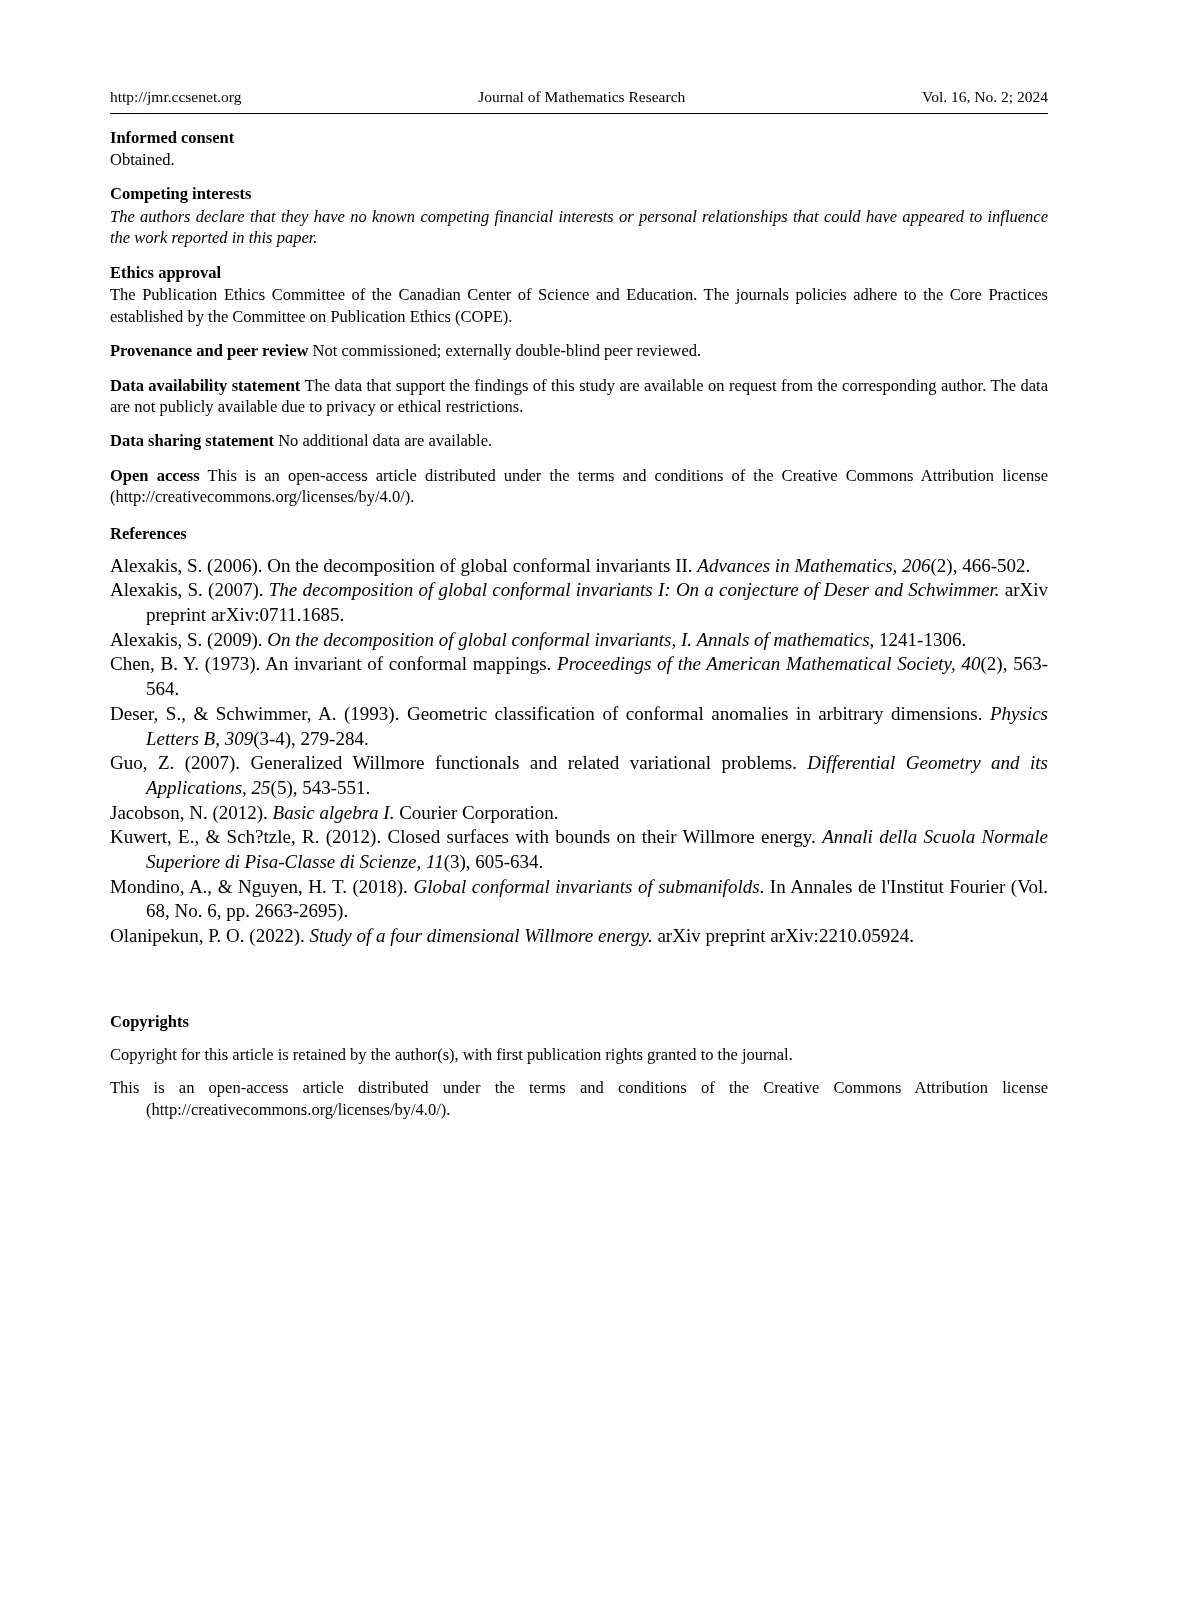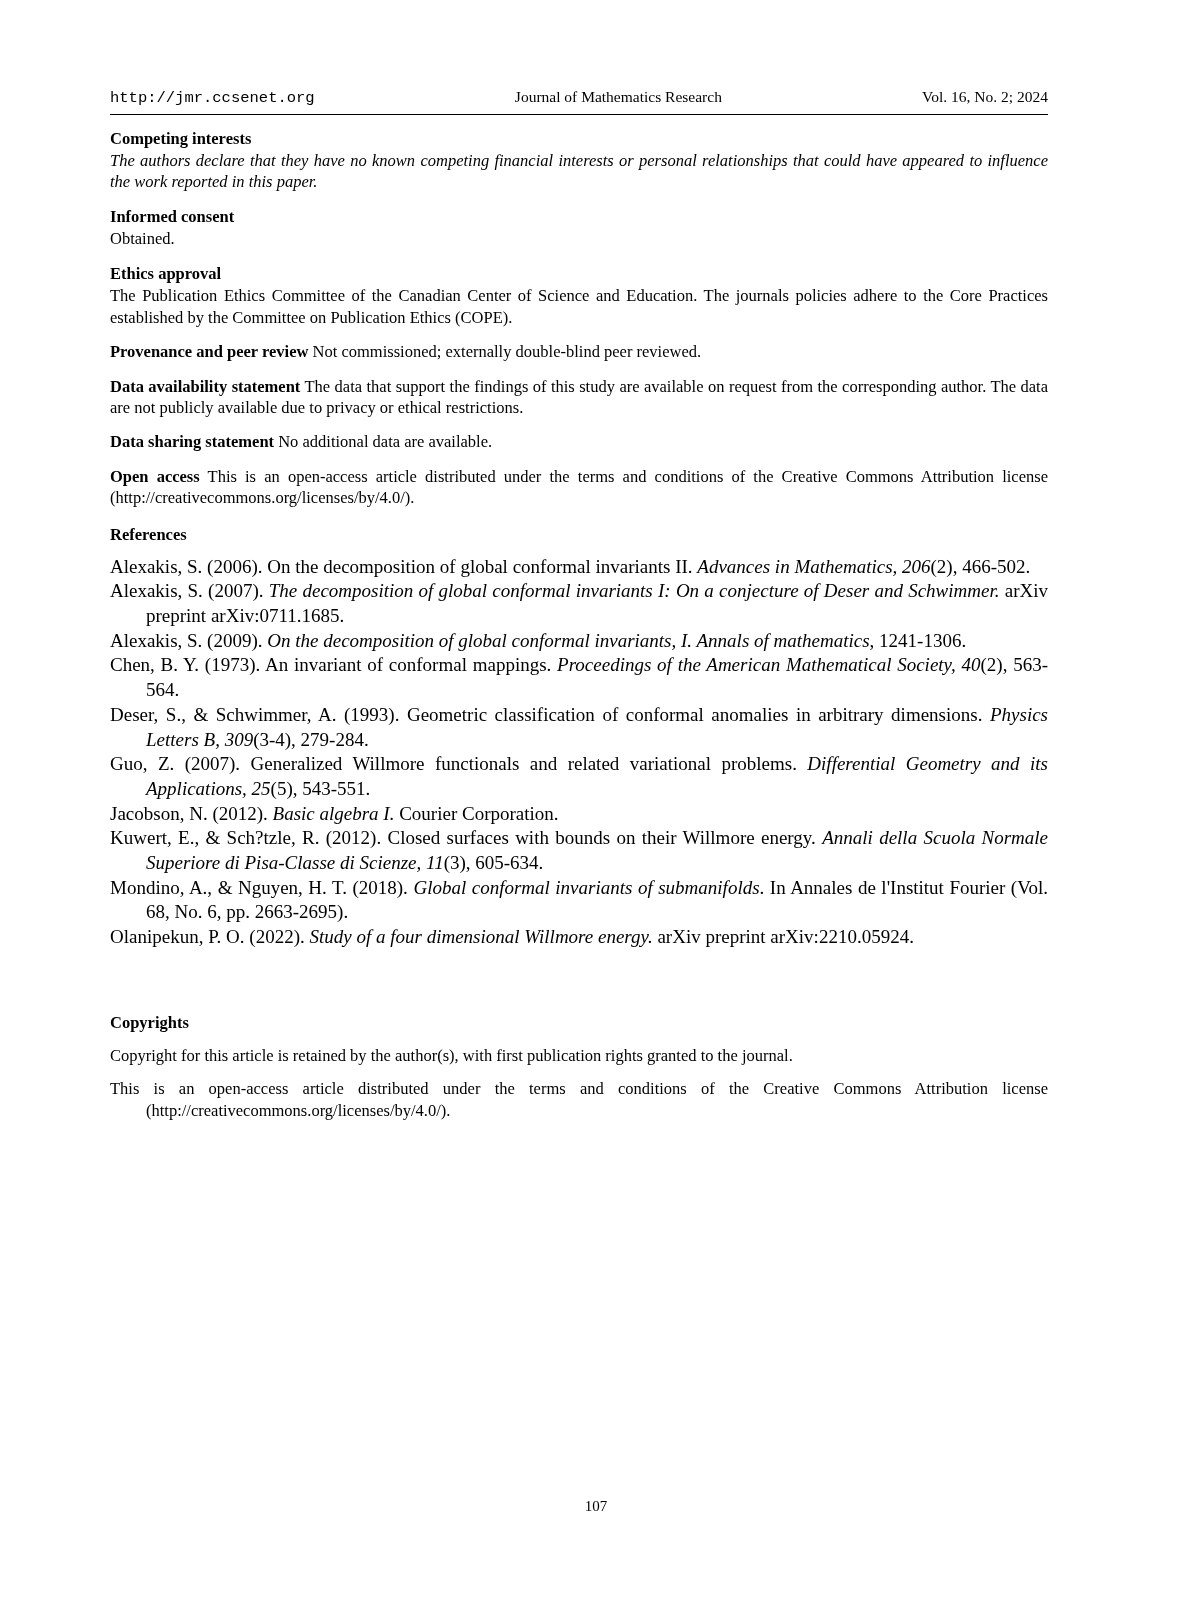--- a/index.html
+++ b/index.html
@@ -32,21 +32,21 @@
   
   .runhead {
     display: flex;
     align-items: baseline;
     font-size: 15.5px;
     line-height: 1.2;
     padding-bottom: 6px;
     border-bottom: 1.6px solid #000;
     margin-bottom: 0;
   }
-  .runhead .rh-left   { flex: 0 0 auto; text-align: right; font-family: Liberation Mono, monospace; }
+  .runhead .rh-left   { flex: 0 0 auto; text-align: right; }
   .runhead .rh-center { flex: 1 1 auto; text-align: center; }
   .runhead .rh-right  { flex: 0 0 auto; text-align: right; }
 
   
   .block { margin-top: 13px; }
   .heading {
     font-weight: bold;
     font-size: 16.5px;
     line-height: 1.3;
     margin-bottom: 1px;
@@ -119,27 +119,27 @@
 <div class="page">
   <div class="content">
 
     <div class="runhead">
       <span class="rh-left">http://jmr.ccsenet.org</span>
       <span class="rh-center">Journal of Mathematics Research</span>
       <span class="rh-right">Vol. 16, No. 2; 2024</span>
     </div>
 
     <div class="block">
-      <div class="heading">Competing interests</div>
-      <div class="body-text italic">The authors declare that they have no known competing financial interests or personal relationships that could have appeared to influence the work reported in this paper.</div>
+      <div class="heading">Informed consent</div>
+      <div class="body-text">Obtained.</div>
     </div>
 
     <div class="block">
-      <div class="heading">Informed consent</div>
-      <div class="body-text">Obtained.</div>
+      <div class="heading">Competing interests</div>
+      <div class="body-text italic">The authors declare that they have no known competing financial interests or personal relationships that could have appeared to influence the work reported in this paper.</div>
     </div>
 
     <div class="block">
       <div class="heading">Ethics approval</div>
       <div class="body-text">The Publication Ethics Committee of the Canadian Center of Science and Education. The journals policies adhere to the Core Practices established by the Committee on Publication Ethics (COPE).</div>
     </div>
 
     <div class="para">
       <span class="runin-head">Provenance and peer review</span><span> Not commissioned; externally double-blind peer reviewed.</span>
     </div>
@@ -169,14 +169,13 @@
         <div class="ref-item"><span>Mondino, A., &amp; Nguyen, H. T. (2018).  </span><span class="italic">Global conformal invariants of submanifolds</span><span>.  In Annales de l'Institut Fourier (Vol. 68, No. 6, pp. 2663-2695).</span></div>
         <div class="ref-item"><span>Olanipekun, P. O. (2022). </span><span class="italic">Study of a four dimensional Willmore energy.</span><span> arXiv preprint arXiv:2210.05924.</span></div>
       </div>
 
     <div class="copy-heading">Copyrights</div>
     <div class="copy-para">Copyright for this article is retained by the author(s), with first publication rights granted to the journal.</div>
     <div class="copy-para indented">This is an open-access article distributed under the terms and conditions of the Creative Commons Attribution license (http://creativecommons.org/licenses/by/4.0/).</div>
 
   </div>
 
-  <div class="page-number">107</div>
 </div>
 
 </body></html>

